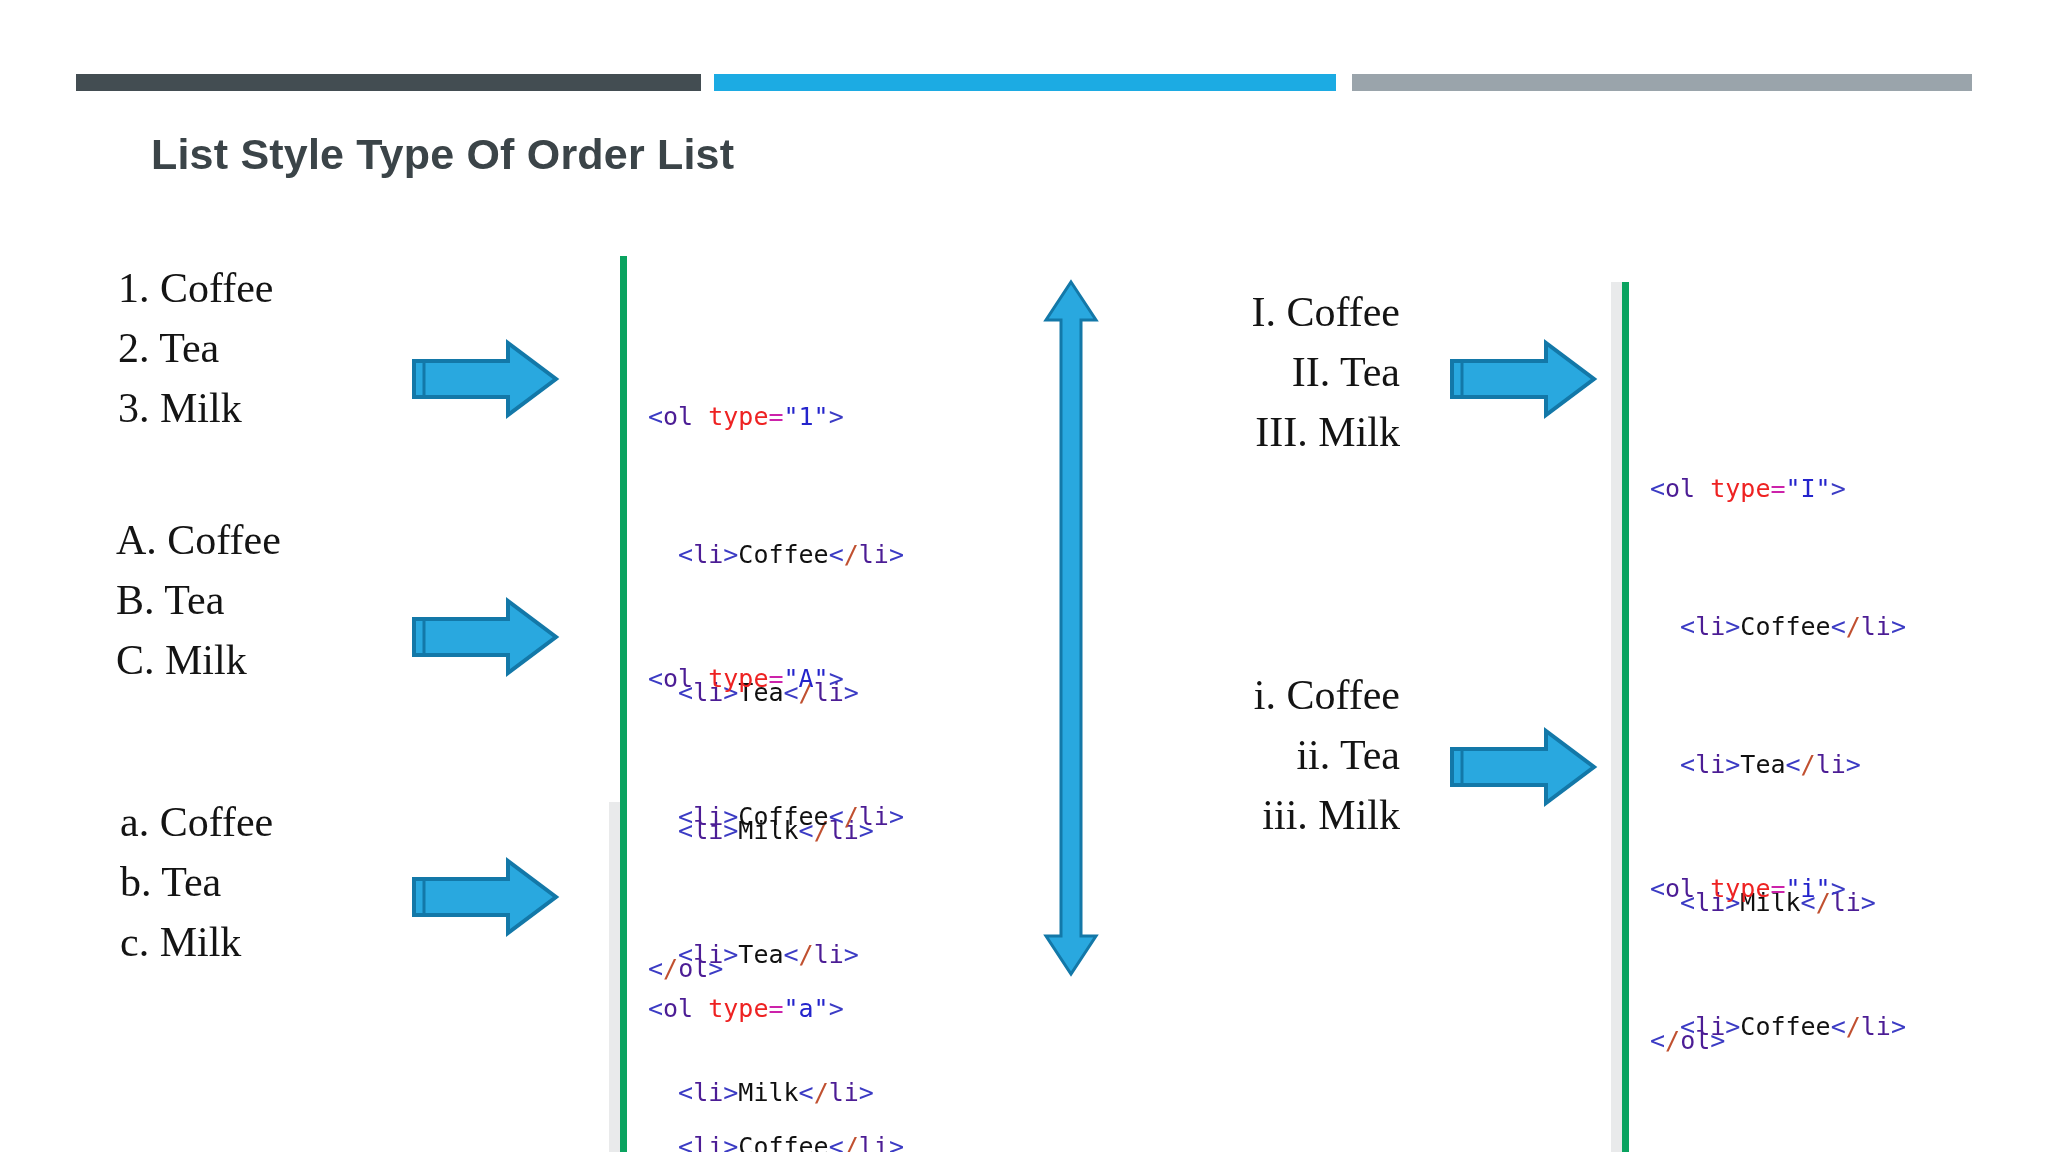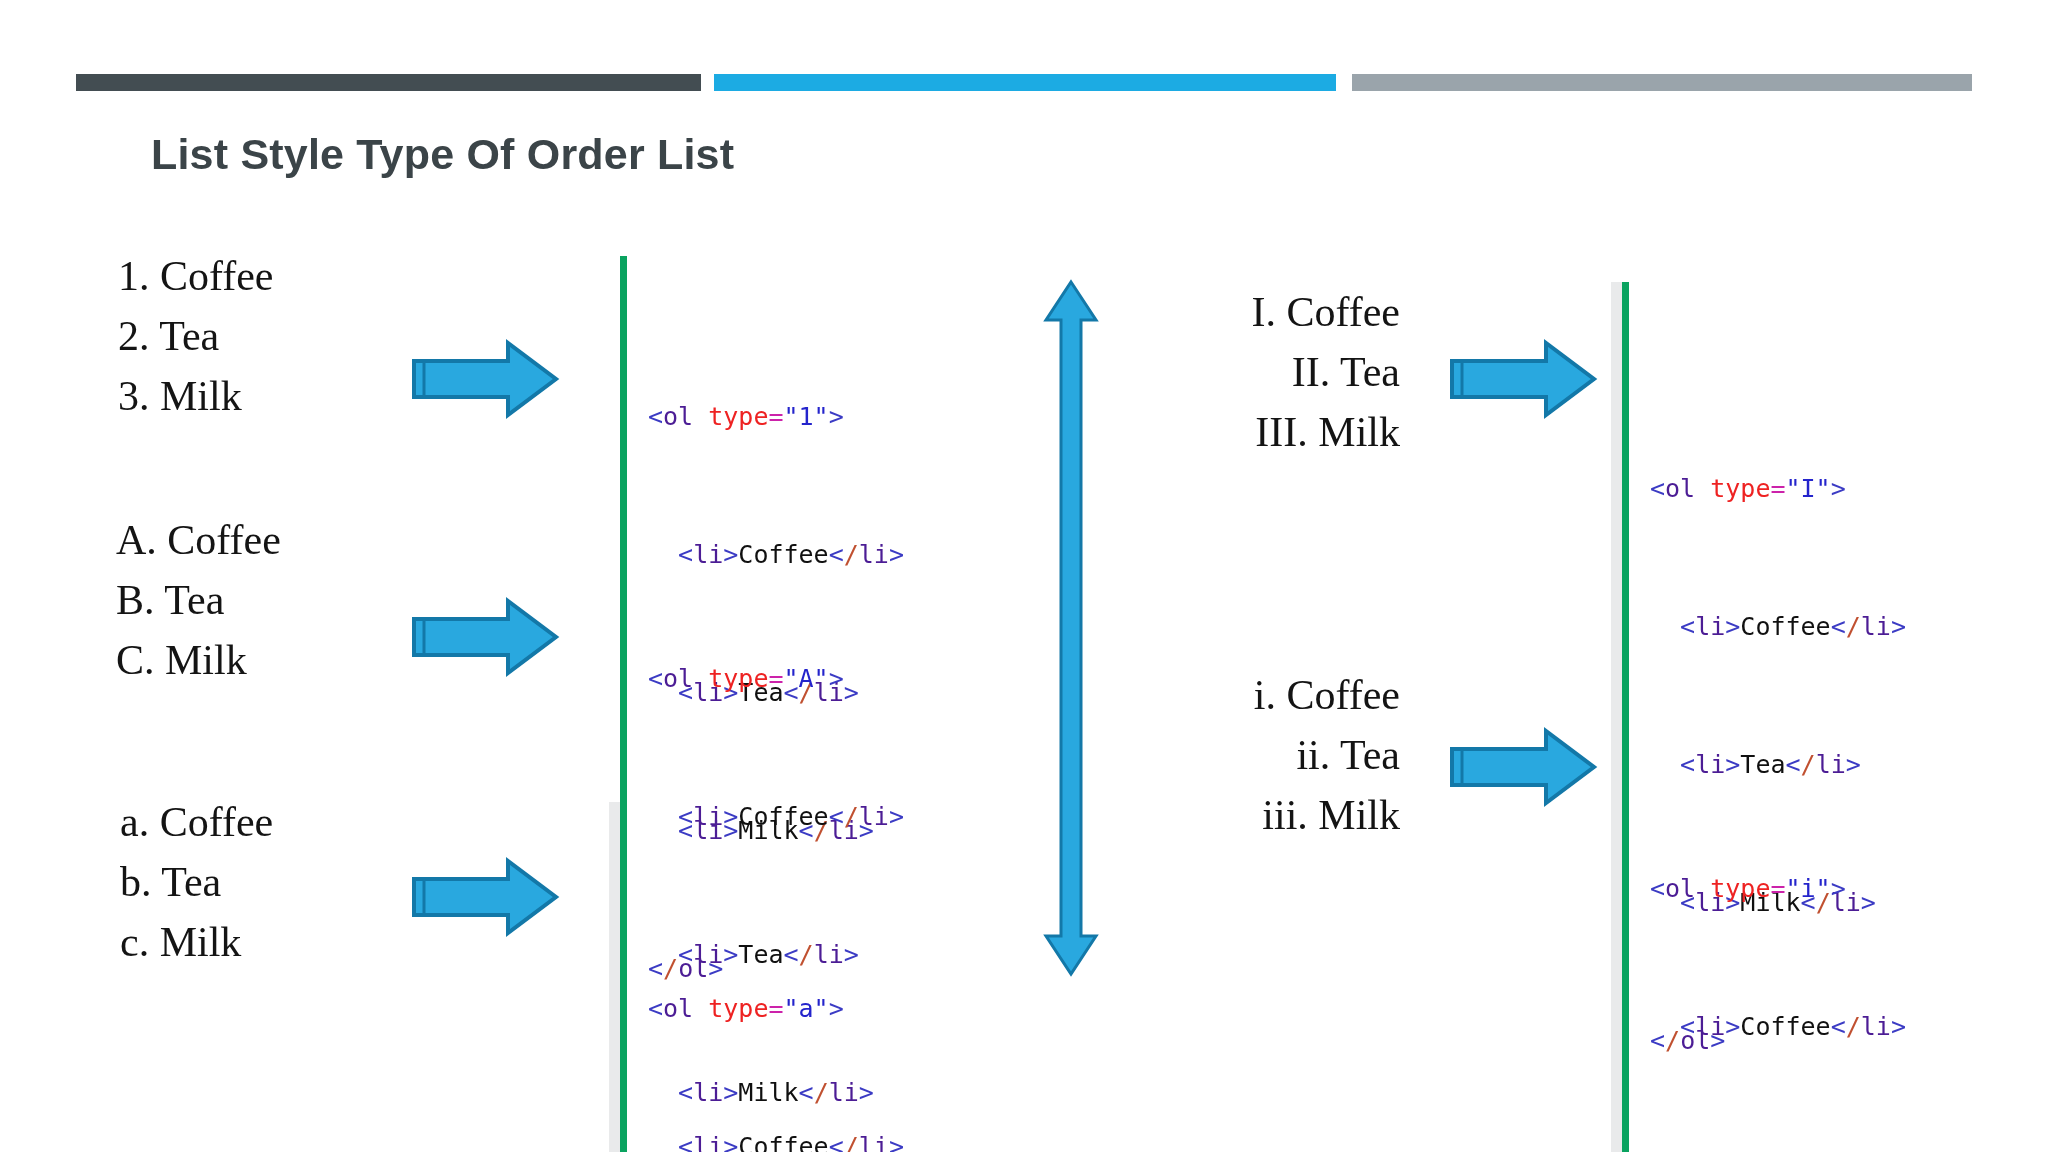--- a/index.html
+++ b/index.html
@@ -45,21 +45,21 @@
     font-family: "Liberation Serif", "DejaVu Serif", serif;
     font-size: 42px;
     line-height: 60px;
     color: #141414;
     white-space: nowrap;
   }
   .rendered-list .row { display: block; }
   .rendered-list .marker { display: inline-block; }
   .rendered-list.align-right { text-align: right; }
 
-  .rl-1 { left: 118px;  top: 246px; }
+  .rl-1 { left: 118px;  top: 258px; }
   .rl-2 { left: 116px;  top: 510px; }
   .rl-3 { left: 120px;  top: 792px; }
   .rl-4 { left: 1140px; top: 282px; width: 260px; }
   .rl-5 { left: 1140px; top: 665px; width: 260px; }
 
   
   .arrow-h {
     position: absolute;
     width: 150px;
     height: 84px;

